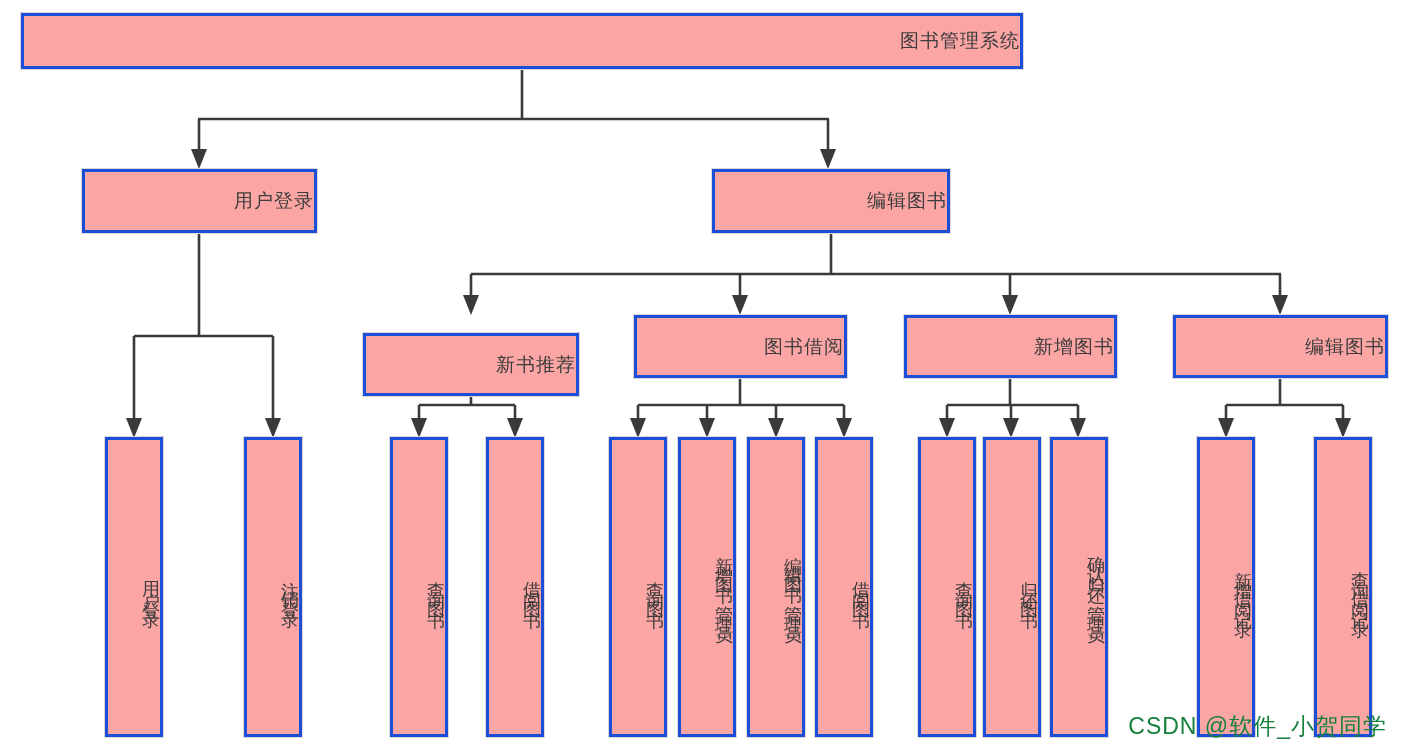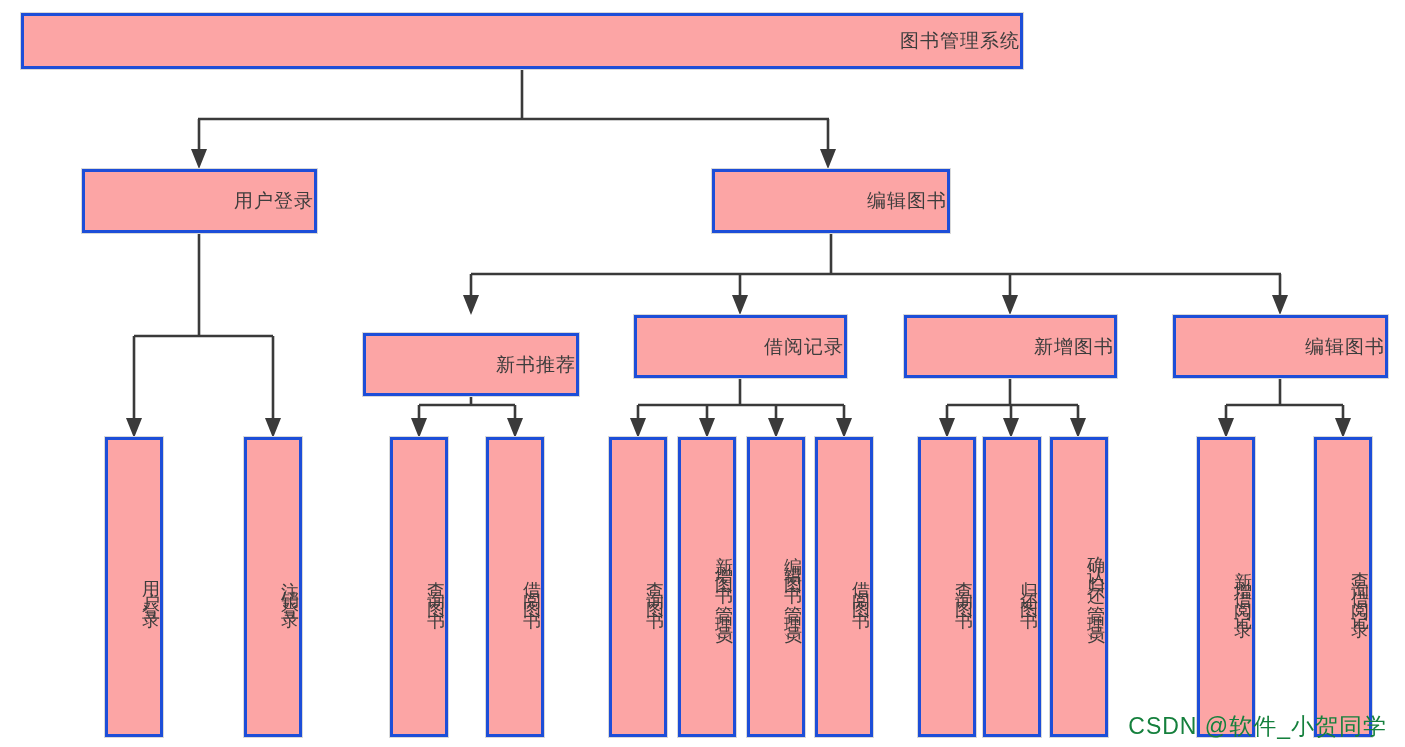--- a/index.html
+++ b/index.html
@@ -126,21 +126,21 @@
     <span class="h-label">用户登录</span>
   </div>
   <div class="node" style="left:712px;top:169px;width:238px;height:64px;">
     <span class="h-label">编辑图书</span>
   </div>
 
   <div class="node" style="left:363px;top:333px;width:216px;height:63px;">
     <span class="h-label">新书推荐</span>
   </div>
   <div class="node" style="left:634px;top:315px;width:213px;height:63px;">
-    <span class="h-label">借阅记录</span>
+    <span class="h-label">图书借阅</span>
   </div>
   <div class="node" style="left:904px;top:315px;width:213px;height:63px;">
     <span class="h-label">新增图书</span>
   </div>
   <div class="node" style="left:1173px;top:315px;width:215px;height:63px;">
     <span class="h-label">编辑图书</span>
   </div>
 
   <div class="node leaf" style="left:105px;top:437px;width:58px;height:300px;">
     <span class="v-label">用户登录</span>

